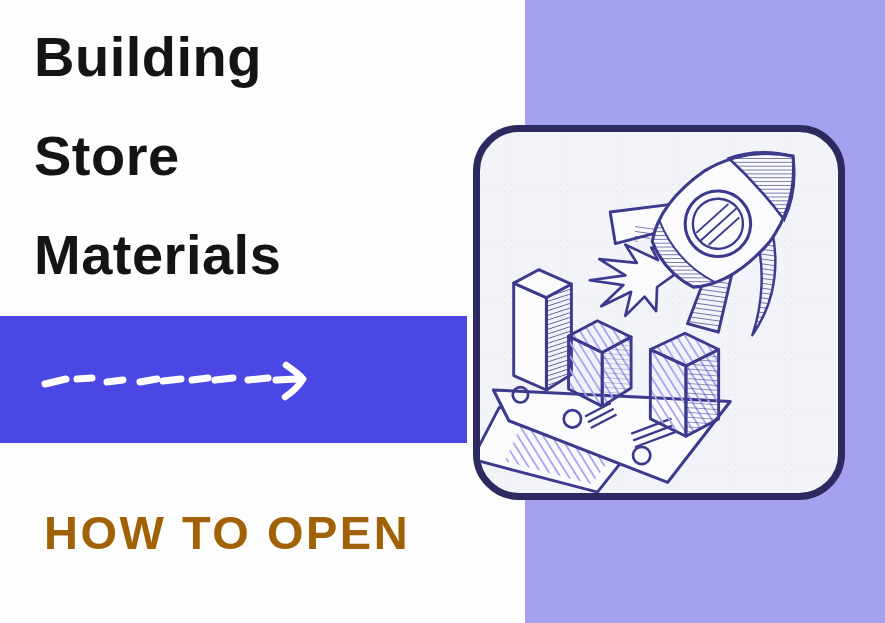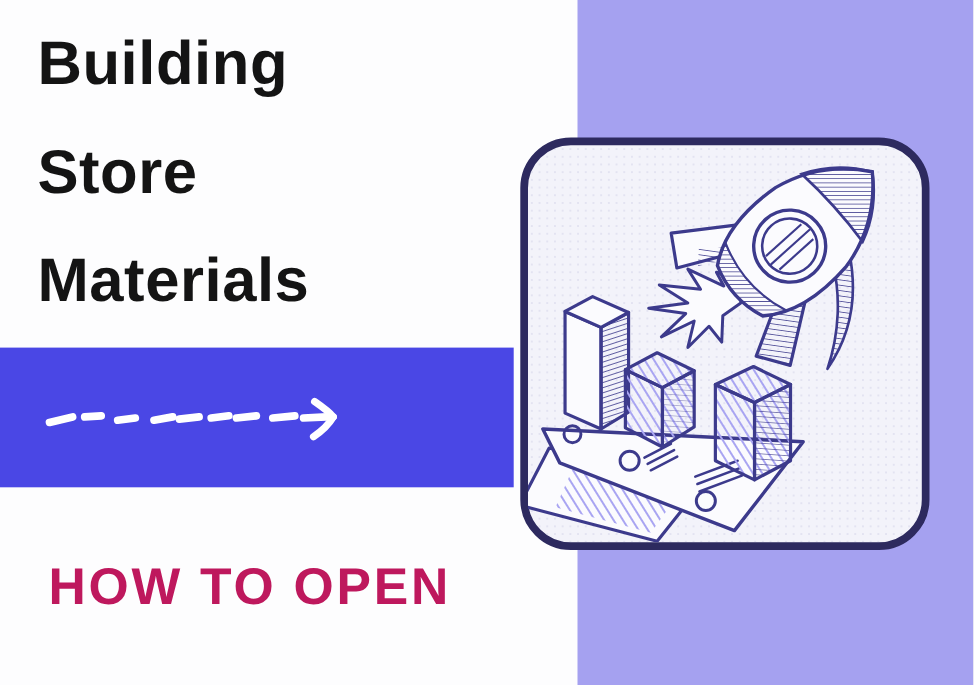--- a/index.html
+++ b/index.html
@@ -21,21 +21,21 @@
     line-height:99px; letter-spacing:0.5px;
   }
   .title span { display:block; }
   .band {
     position:absolute; left:0; top:316px; width:467px; height:127px;
     background:#4a47e5; z-index:2;
   }
   .band svg { position:absolute; left:0; top:0; }
   .subtitle {
     position:absolute; left:44px; top:507px; z-index:3;
-    font-size:47px; font-weight:700; color:#be185d; letter-spacing:2.5px;
+    font-size:47px; font-weight:700; color:#a16207; letter-spacing:2.5px;
     line-height:1.1;
   }
   .card {
     position:absolute; left:473px; top:125px; width:372px; height:375px;
     background:#f3f3fa;
     background-image: radial-gradient(#e3e3f1 0.9px, transparent 0.9px);
     background-size: 7px 7px;
     border:7px solid #2d2a5f;
     border-radius:46px;
     z-index:2;

